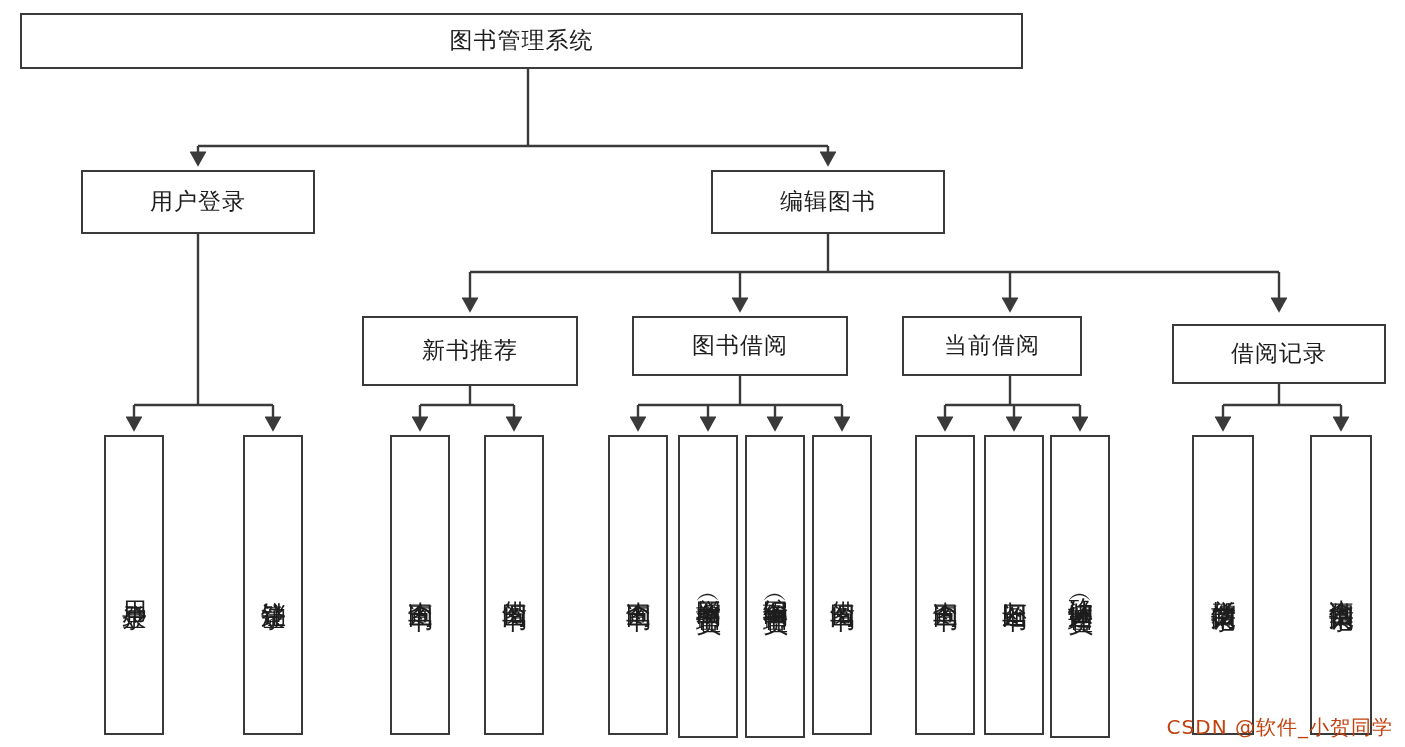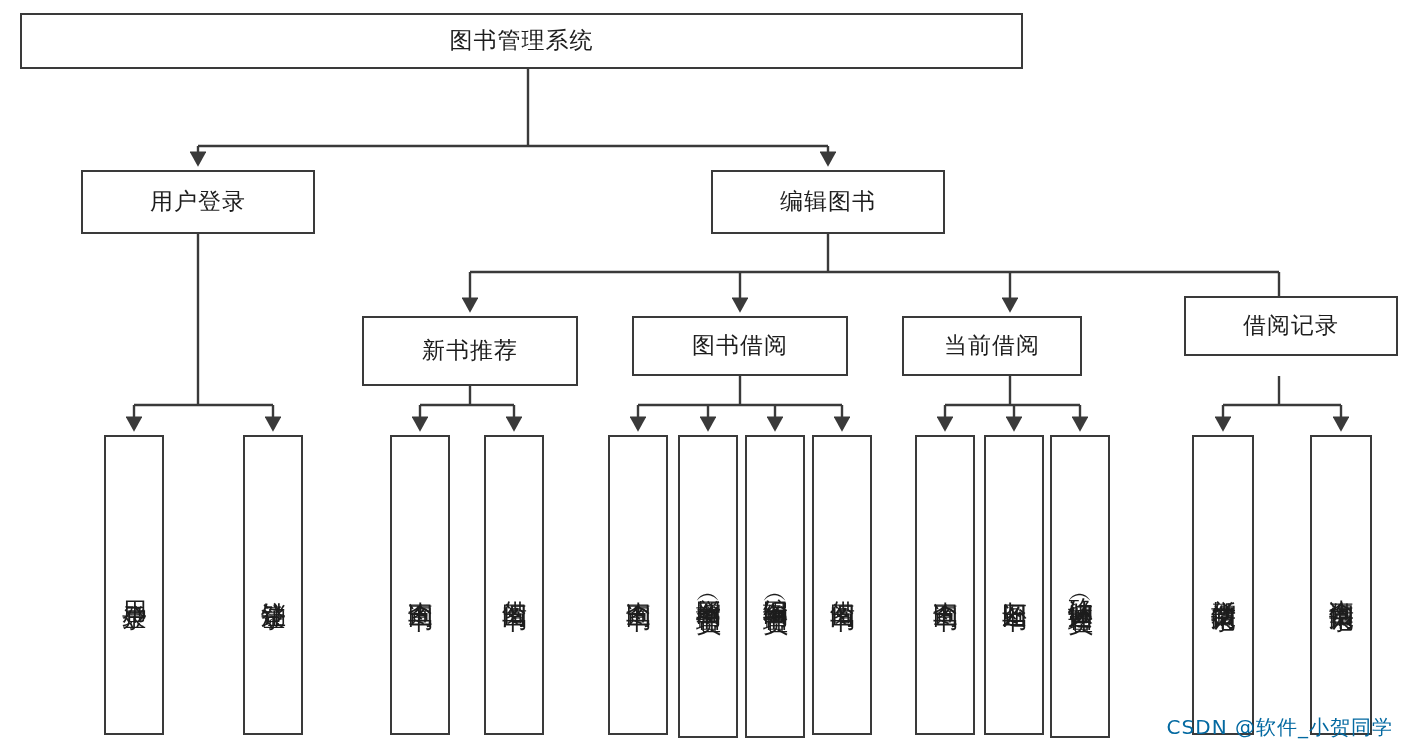--- a/index.html
+++ b/index.html
@@ -54,21 +54,21 @@
     writing-mode: vertical-rl;
     text-orientation: upright;
     white-space: nowrap;
     text-align: center;
   }
   .watermark {
     position: absolute;
     right: 12px;
     bottom: 6px;
     font-size: 20px;
-    color: #0369a1;
+    color: #c2410c;
     letter-spacing: 1px;
     white-space: nowrap;
     font-family: "DejaVu Sans", "Liberation Sans", sans-serif;
     margin-top: 35px;
   }
 </style>
 </head>
 <body>
 
 <div id="canvas">
@@ -139,21 +139,21 @@
 
   <div class="node horiz" id="node-l2-0" style="left: 362px; top: 316px; width: 216px; height: 70px;">
     <span>新书推荐</span>
   </div>
   <div class="node horiz" id="node-l2-1" style="left: 632px; top: 316px; width: 216px; height: 60px;">
     <span>图书借阅</span>
   </div>
   <div class="node horiz" id="node-l2-2" style="left: 902px; top: 316px; width: 180px; height: 60px;">
     <span>当前借阅</span>
   </div>
-  <div class="node horiz" id="node-l2-3" style="left: 1172px; top: 296px; width: 214px; height: 60px; margin-left: 12px;">
+  <div class="node horiz" id="node-l2-3" style="left: 1172px; top: 324px; width: 214px; height: 60px;">
     <span>借阅记录</span>
   </div>
 
   <div class="node vert" id="node-leaf-0" style="left: 104px; top: 435px; width: 60px; height: 300px;">
     <span class="vlabel">用户登录</span>
   </div>
   <div class="node vert" id="node-leaf-1" style="left: 243px; top: 435px; width: 60px; height: 300px;">
     <span class="vlabel">注销登录</span>
   </div>
   <div class="node vert" id="node-leaf-2" style="left: 390px; top: 435px; width: 60px; height: 300px;">

